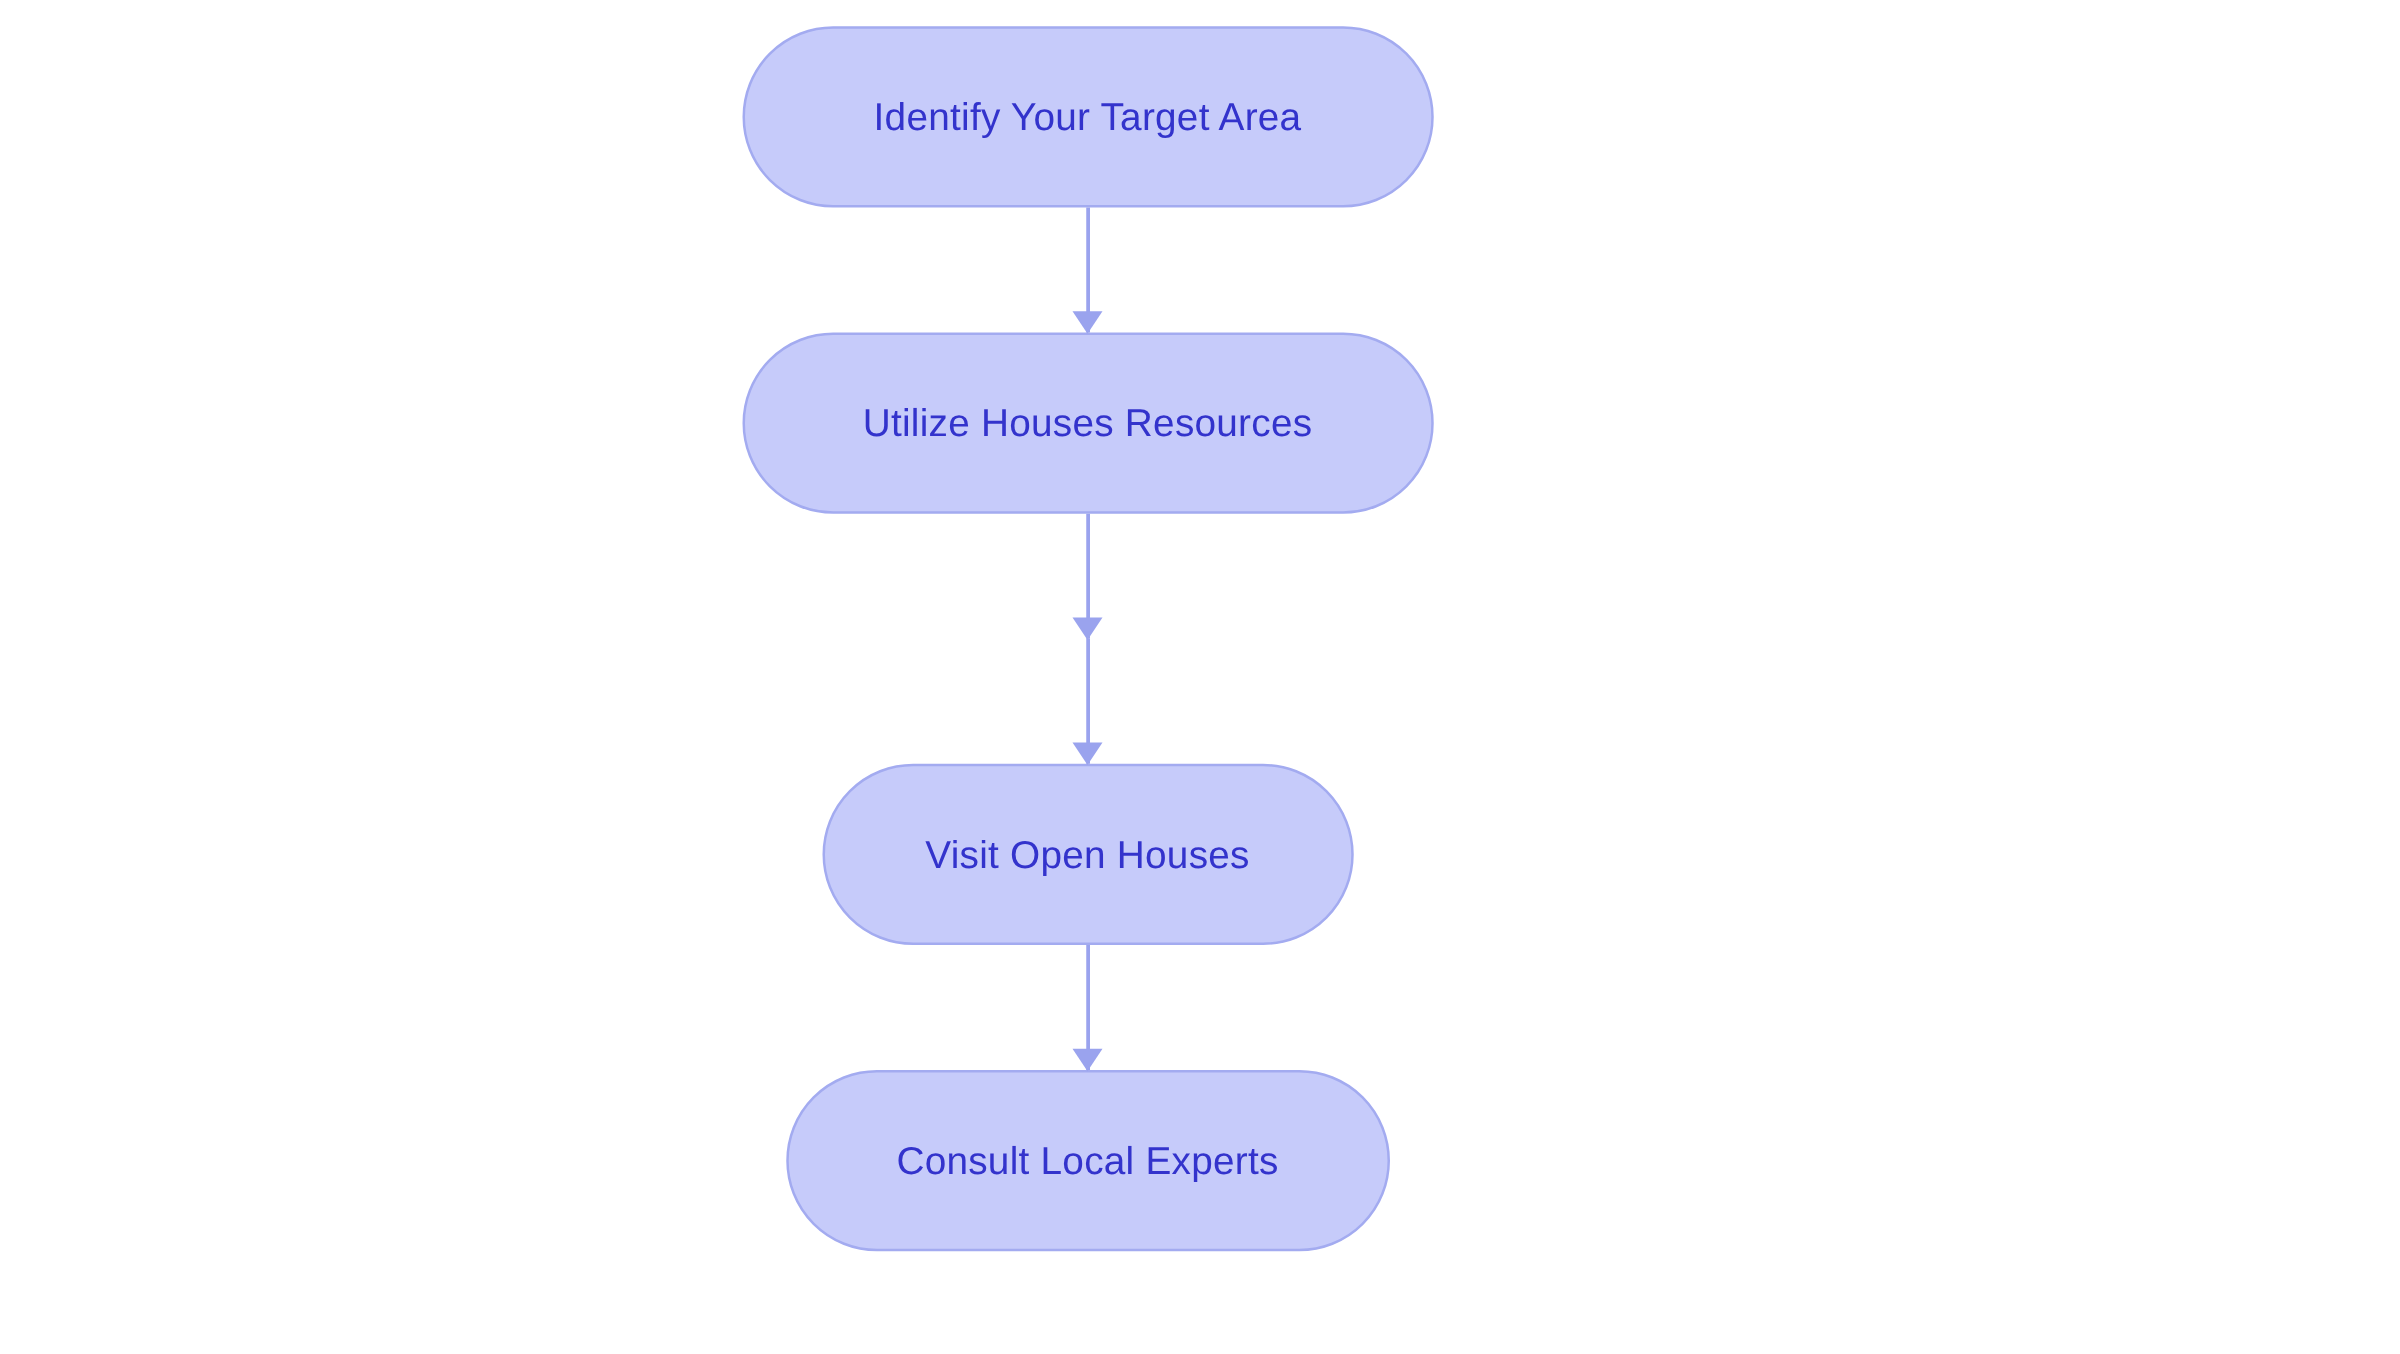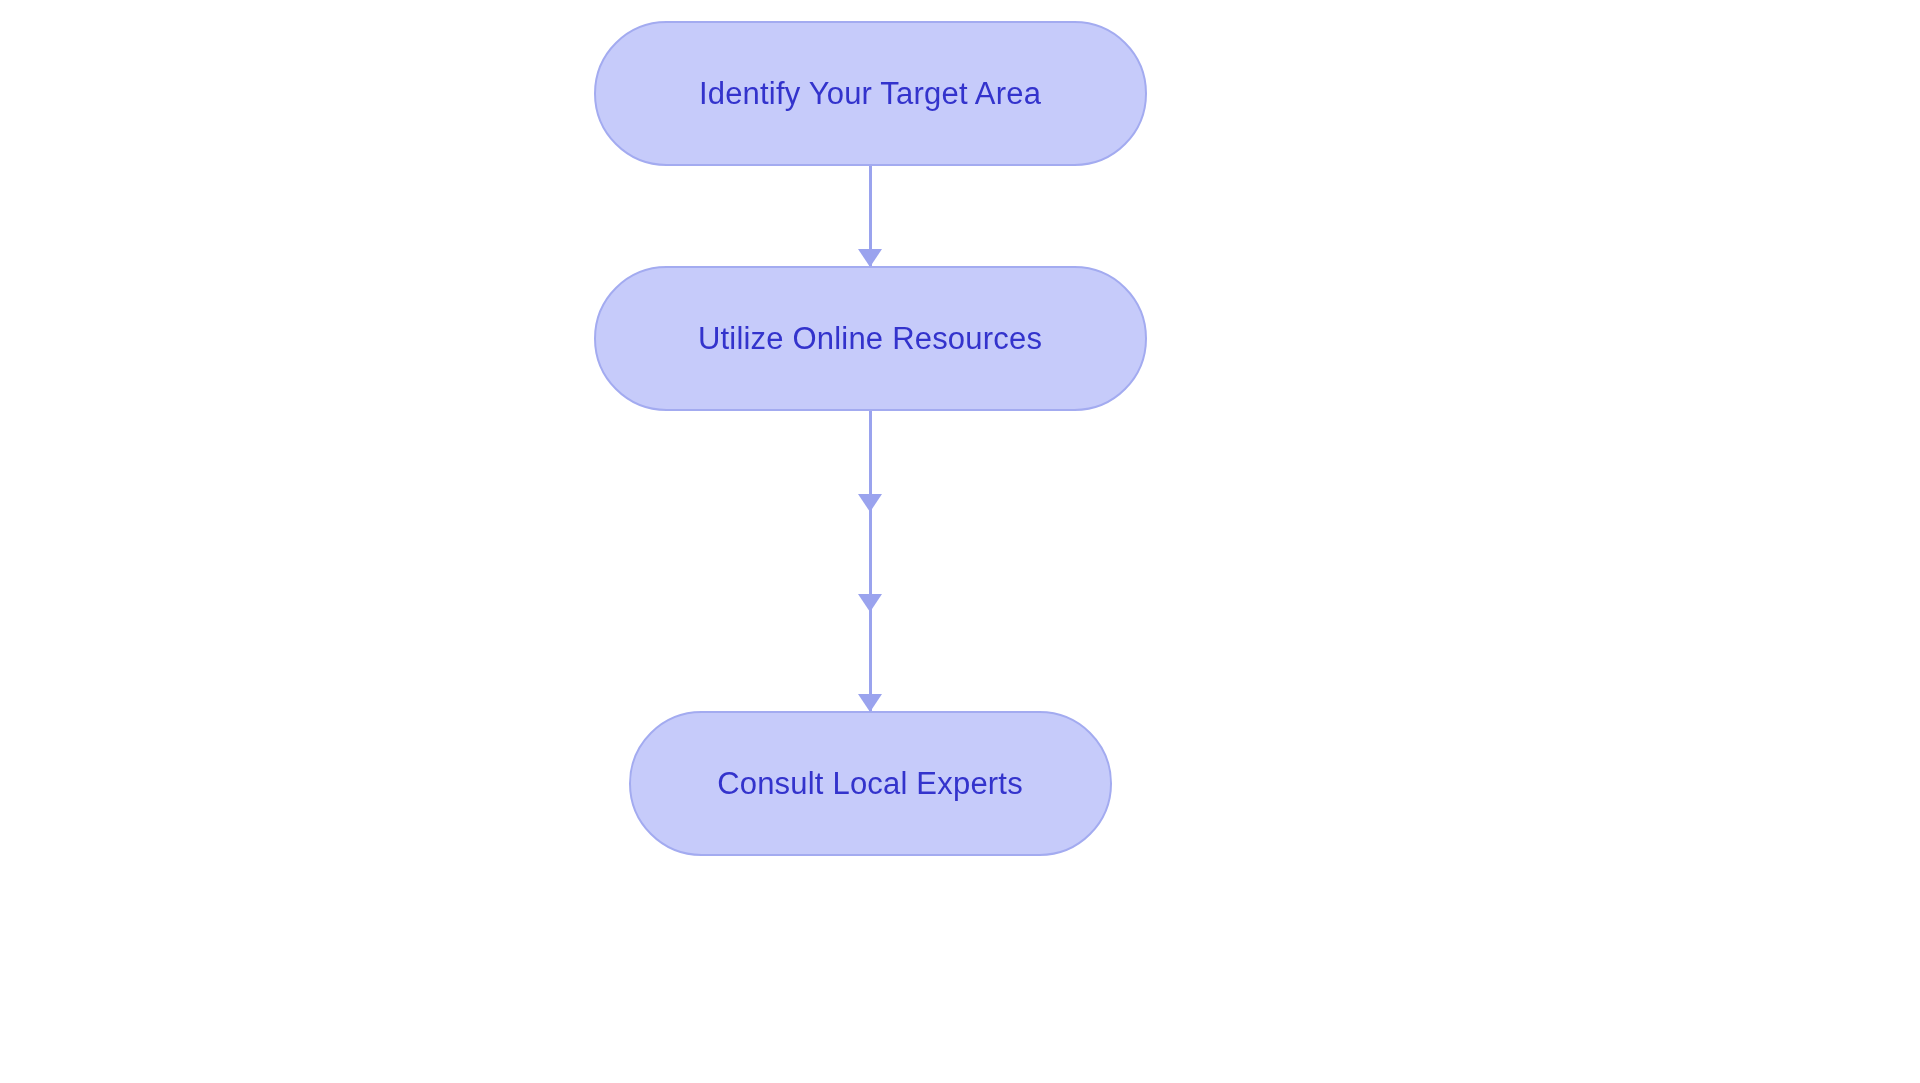--- a/index.html
+++ b/index.html
@@ -94,32 +94,35 @@
 
     <div class="flow-node n0">
       <span class="flow-node-label">Identify Your Target Area</span>
     </div>
 
     <div class="connector c0">
       <span class="arrow-head"></span>
     </div>
 
     <div class="flow-node n1">
-      <span class="flow-node-label">Utilize Online Resources</span>
+      <span class="flow-node-label">Utilize Houses Resources</span>
     </div>
 
     <div class="connector c1">
       <span class="arrow-head"></span>
     </div>
 
 
     <div class="connector c2">
       <span class="arrow-head"></span>
     </div>
 
+    <div class="flow-node n3">
+      <span class="flow-node-label">Visit Open Houses</span>
+    </div>
 
     <div class="connector c3">
       <span class="arrow-head"></span>
     </div>
 
     <div class="flow-node n4">
       <span class="flow-node-label">Consult Local Experts</span>
     </div>
 
   </div>

